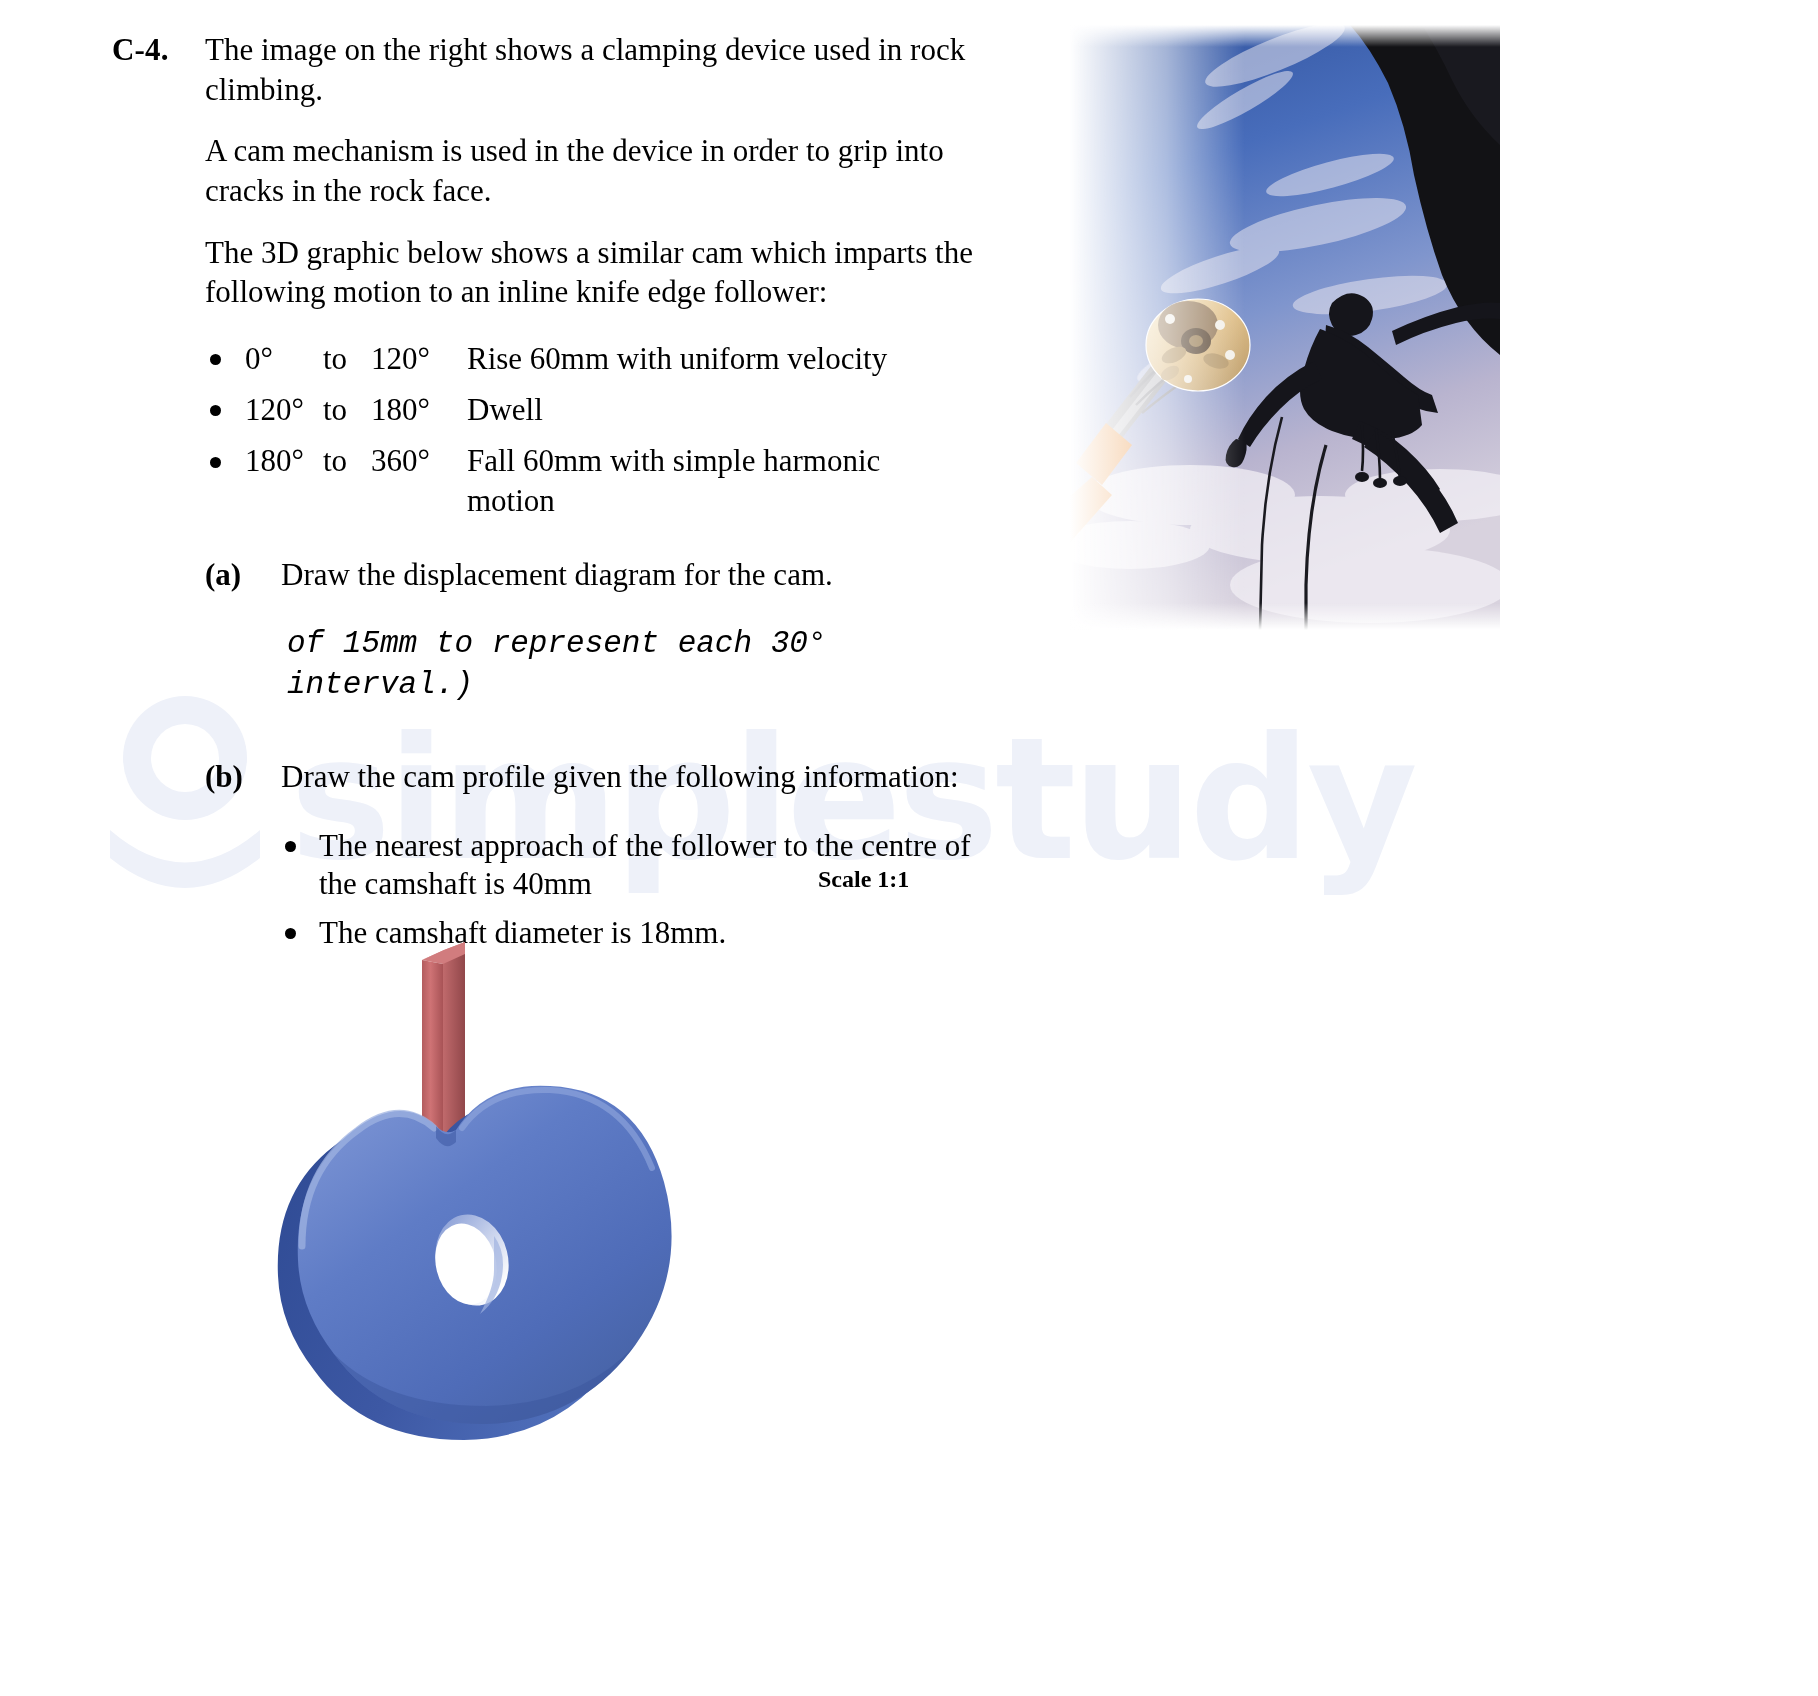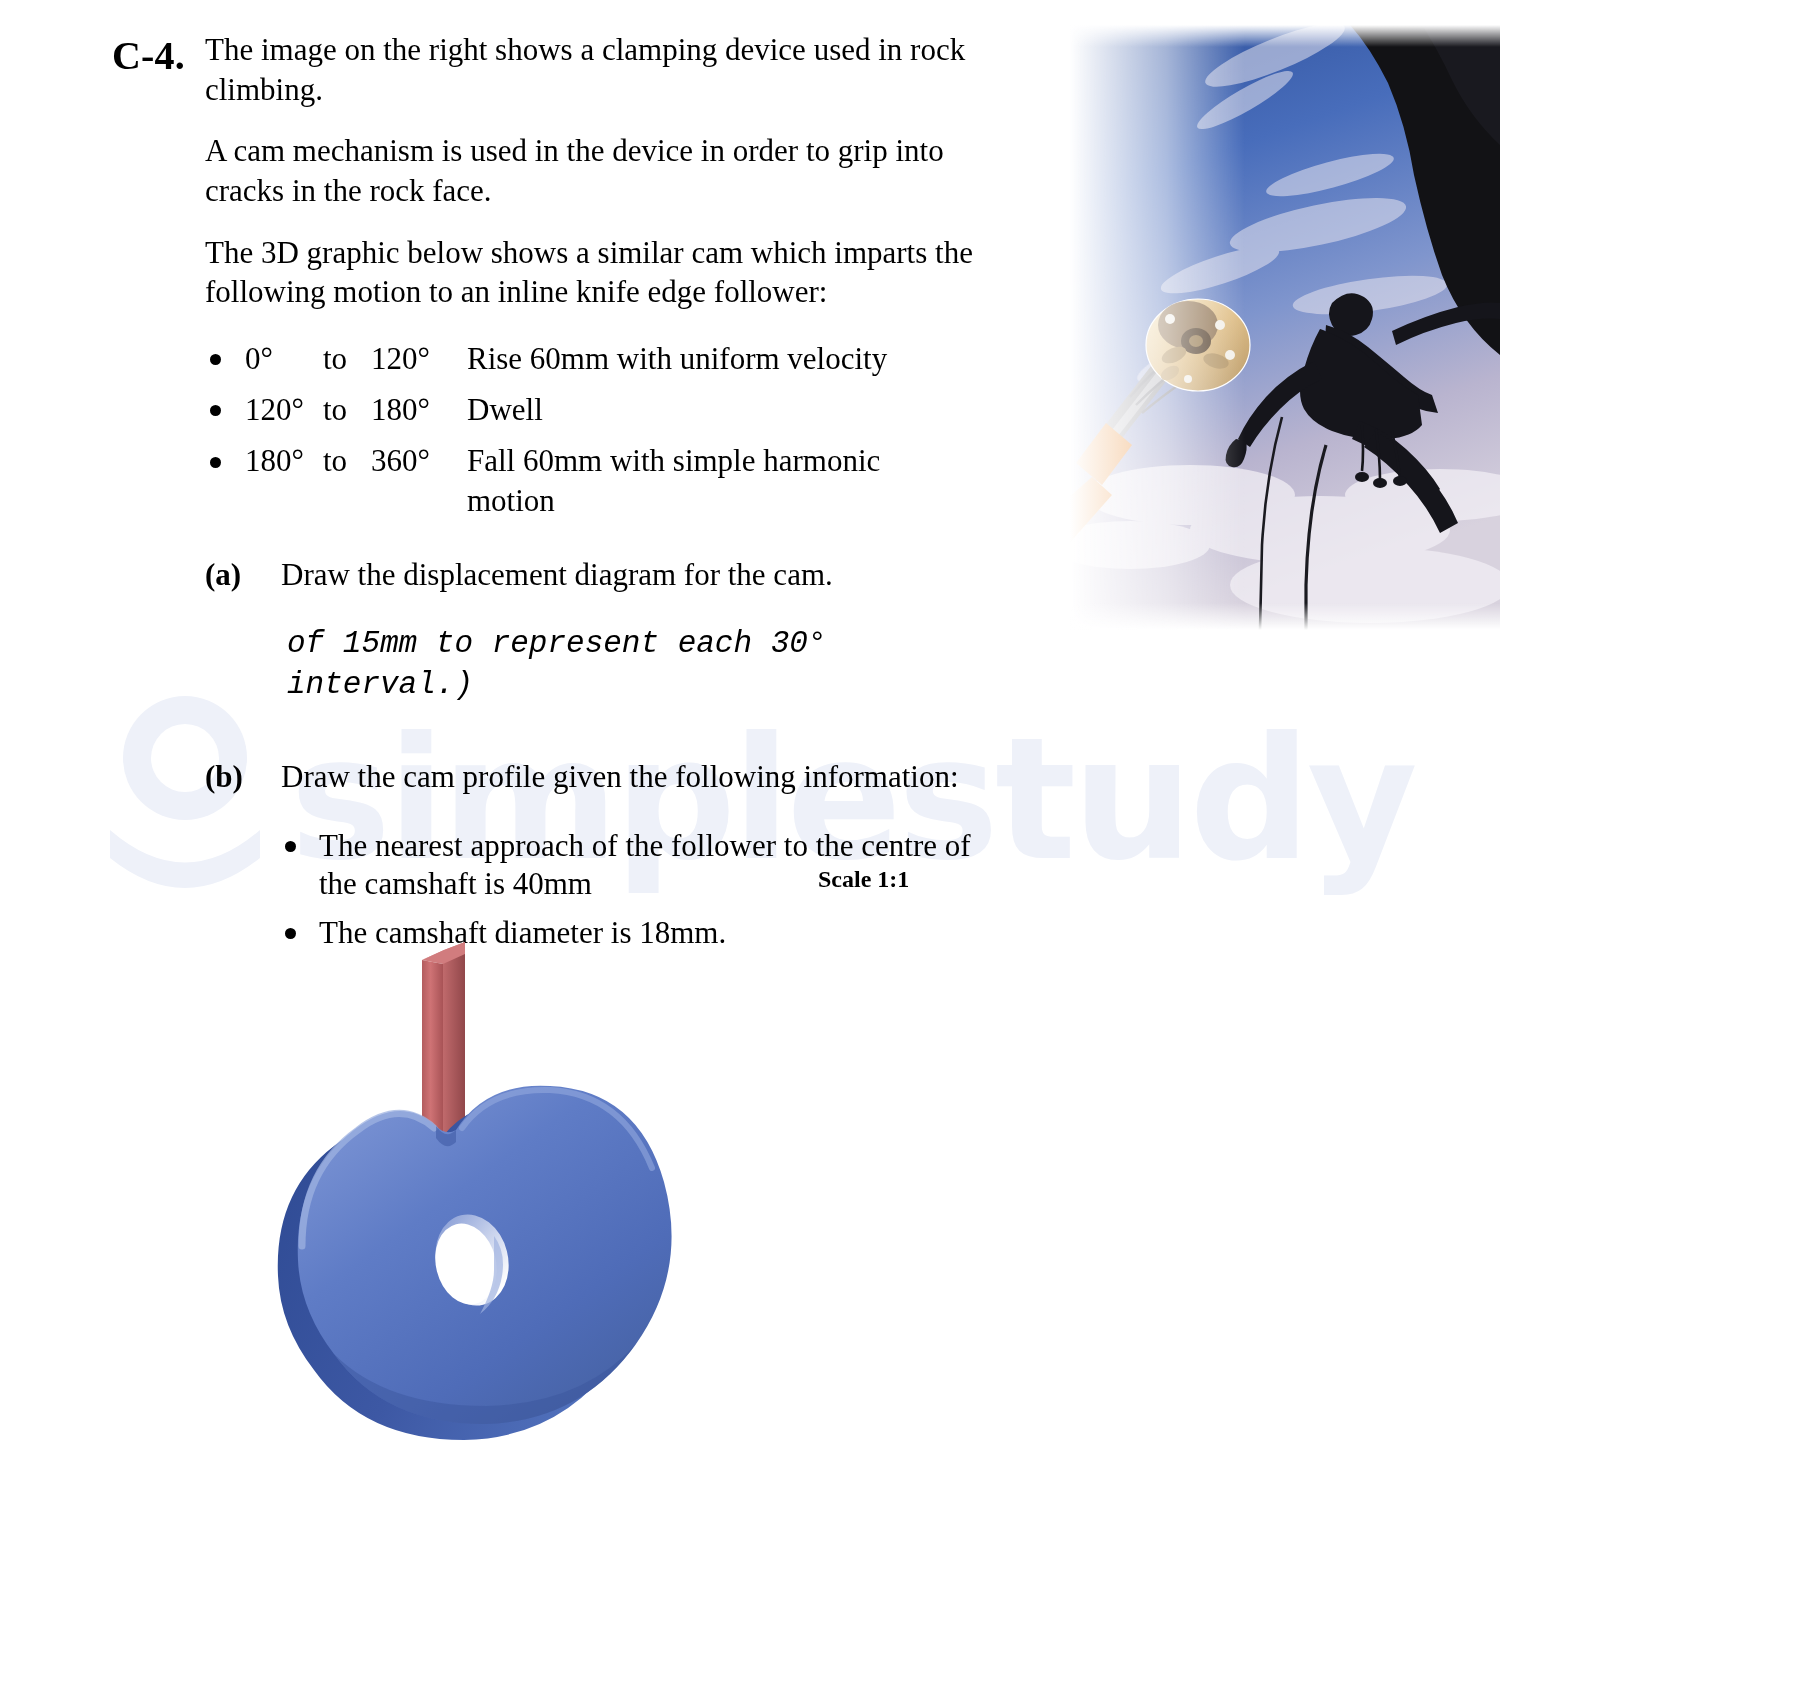--- a/index.html
+++ b/index.html
@@ -51,21 +51,21 @@
     left: 0;
     top: 0;
     width: 1060px;
     z-index: 2;
   }
   .q-number {
     position: absolute;
     left: 112px;
     top: 32px;
     font-weight: bold;
-    font-size: 40px;
+    font-size: 31px;
     letter-spacing: 0.2px;
   }
   .q-body {
     position: absolute;
     left: 205px;
     top: 30px;
     width: 800px;
     font-size: 31px;
     line-height: 1.28;
   }

